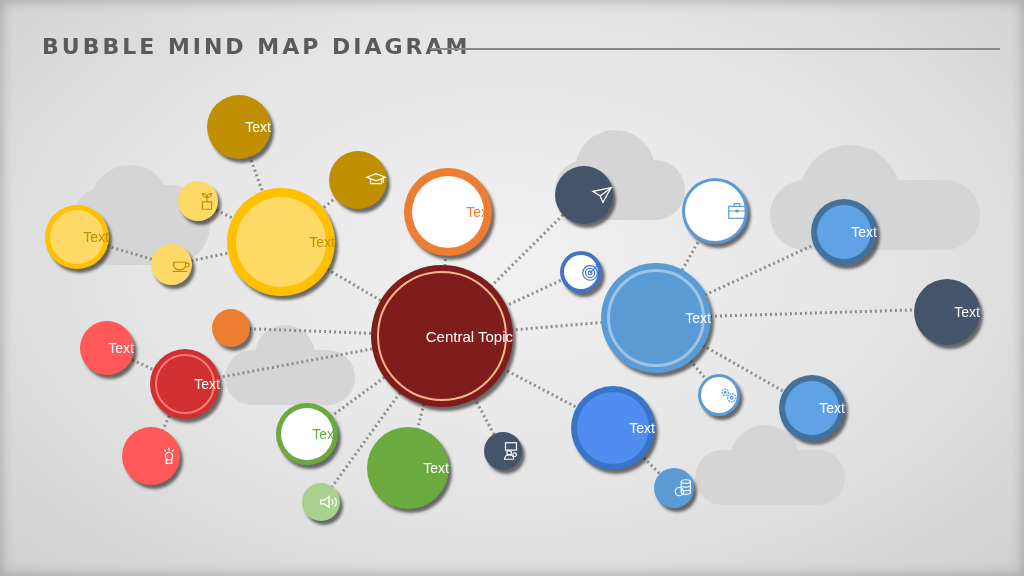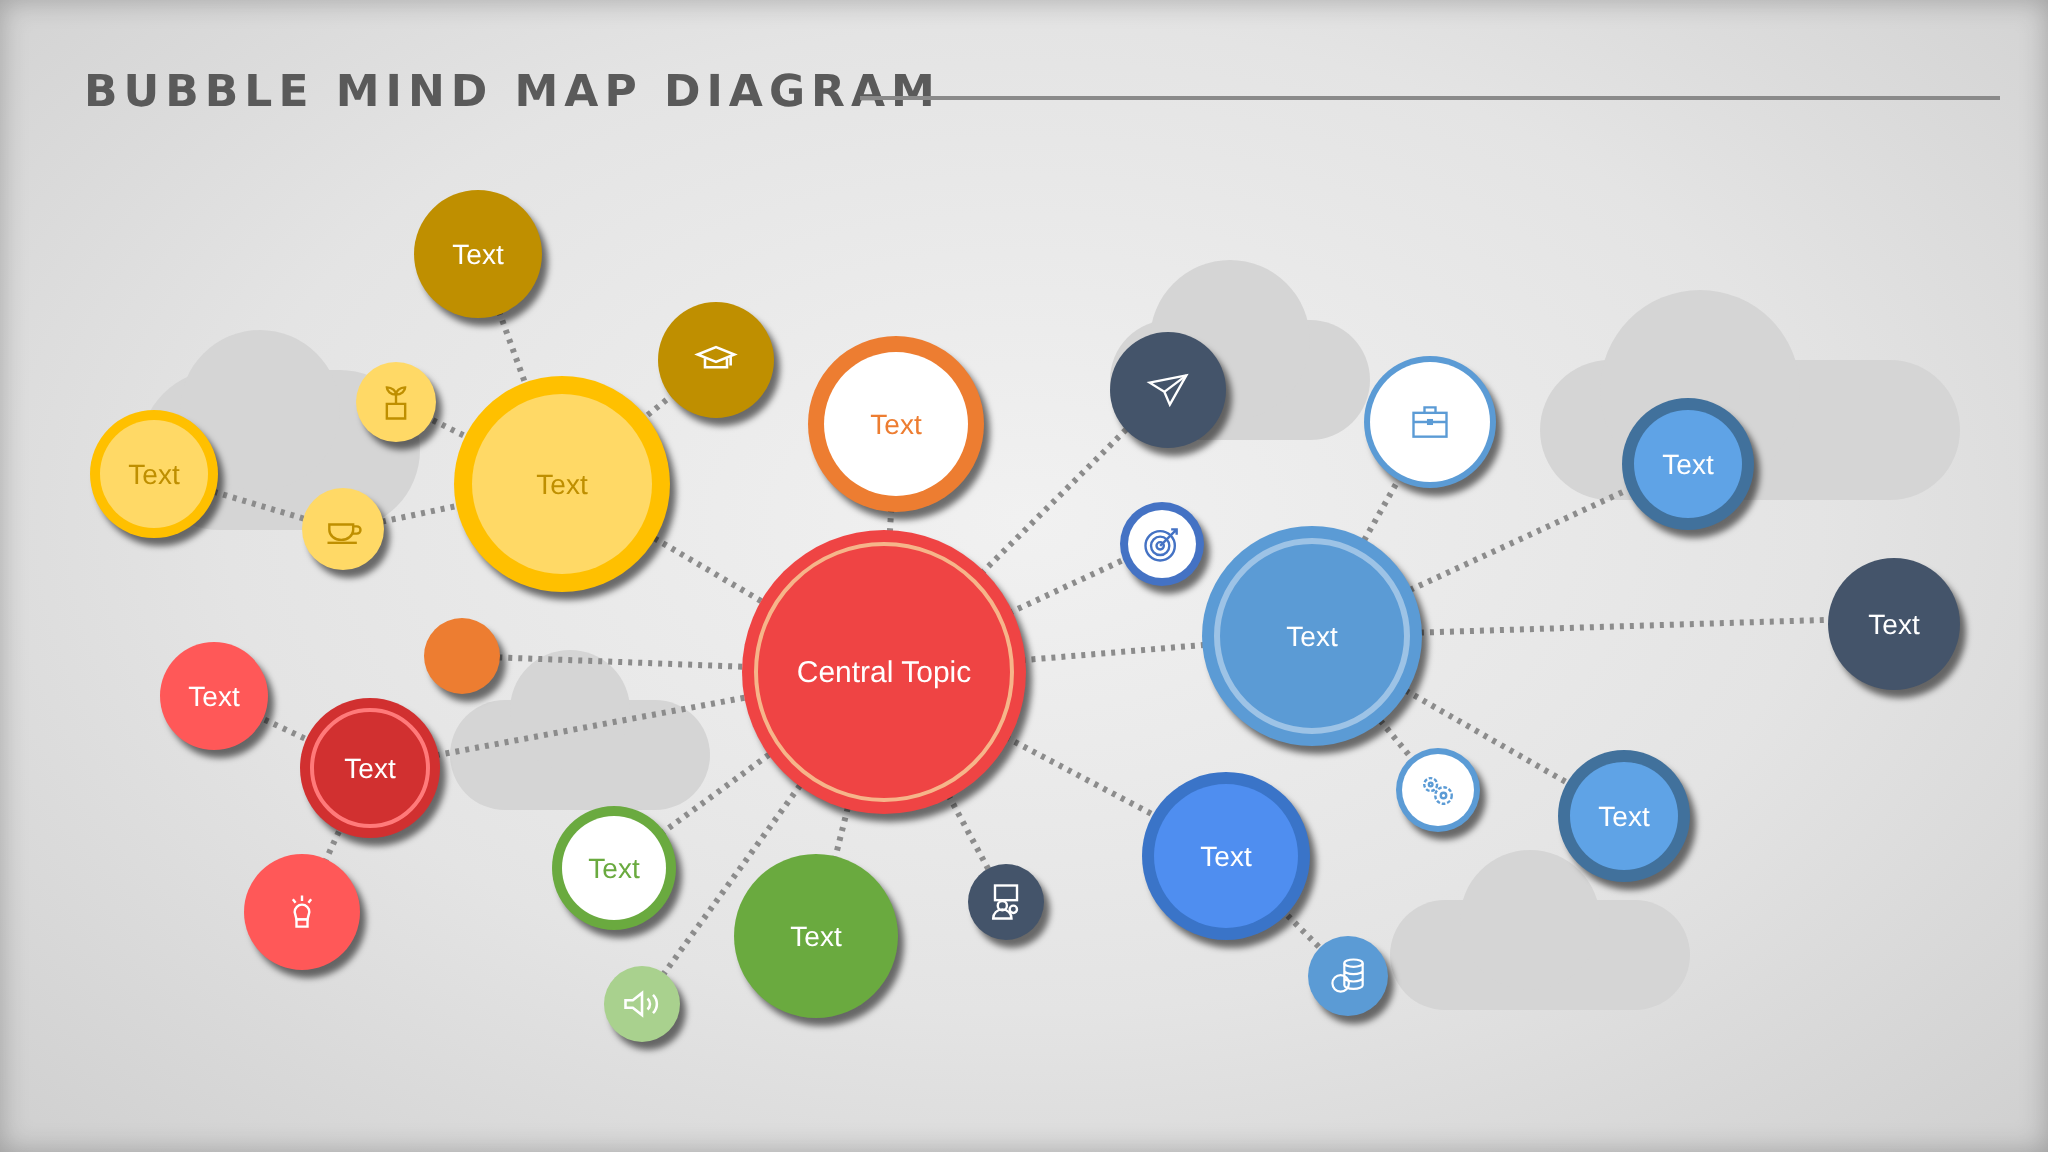--- a/index.html
+++ b/index.html
@@ -3,21 +3,21 @@
 <meta charset="utf-8">
 <style>
 html,body{margin:0;padding:0;}
 body{width:1024px;height:576px;overflow:hidden;font-family:"Liberation Sans",sans-serif;
  background:radial-gradient(ellipse at 50% 45%,#f1f1f1 0%,#e4e4e4 55%,#cfcfcf 100%);position:relative;}
 .frame{position:absolute;inset:0;box-shadow:inset 0 0 14px rgba(0,0,0,.25);pointer-events:none;}
 .title{position:absolute;left:42px;top:34px;font-family:"DejaVu Sans",sans-serif;font-weight:bold;font-size:22px;letter-spacing:3px;color:#5a5a5a;}
 .title-line{position:absolute;left:430px;top:48px;width:570px;height:2px;background:#8a8a8a;}
 svg.lines{position:absolute;left:0;top:0;}
 .cloud{position:absolute;background:#d5d5d5;}
-.bub{position:absolute;border-radius:50%;display:flex;align-items:center;justify-content:center;box-sizing:border-box;
+.bub{position:absolute;border-radius:50%;display:flex;align-items:center;justify-content:flex-end;box-sizing:border-box;
  box-shadow:3px 4px 3px rgba(0,0,0,.55);font-size:14px;color:#fff;}
 .bub .ring{position:absolute;border-radius:50%;box-sizing:border-box;}
 .bub span{position:relative;}
 .ic{position:relative;width:22px;height:22px;}
 </style>
 </head>
 <body>
 
 <div class="frame"></div>
 <div class="title">BUBBLE MIND MAP DIAGRAM</div>
@@ -143,21 +143,21 @@
   </div>
 <div class="bub" style="left:484px;top:432px;width:38px;height:38px;background:#44546A;">
  <svg class="ic" viewBox="0 0 24 24" width="20" height="20" fill="none" stroke="#fff" stroke-width="1.3">
       <rect x="6" y="3" width="12" height="8"></rect>
       <circle cx="10" cy="14" r="2.5"></circle>
       <path d="M5 21a5 5 0 0 1 10 0z"></path>
       <circle cx="16" cy="16" r="2"></circle>
     </svg>
   </div>
 
-<div class="bub" style="left:371px;top:265px;width:142px;height:142px;background:#ef4444;font-size:15px;">
+<div class="bub" style="left:371px;top:265px;width:142px;height:142px;background:#7f1d1d;font-size:15px;">
  <div class="ring" style="inset:6px;border:2px solid #F6B58A;"></div>
  <span>Central Topic</span>
   </div>
 
 <div class="bub" style="left:555px;top:166px;width:58px;height:58px;background:#44546A;">
  <svg class="ic" viewBox="0 0 24 24" width="24" height="24" fill="none" stroke="#fff" stroke-width="1.3">
       <path d="M2 8l20-4-9 16-3-7z"></path>
       <path d="M10 13l12-9"></path>
     </svg>
   </div>

